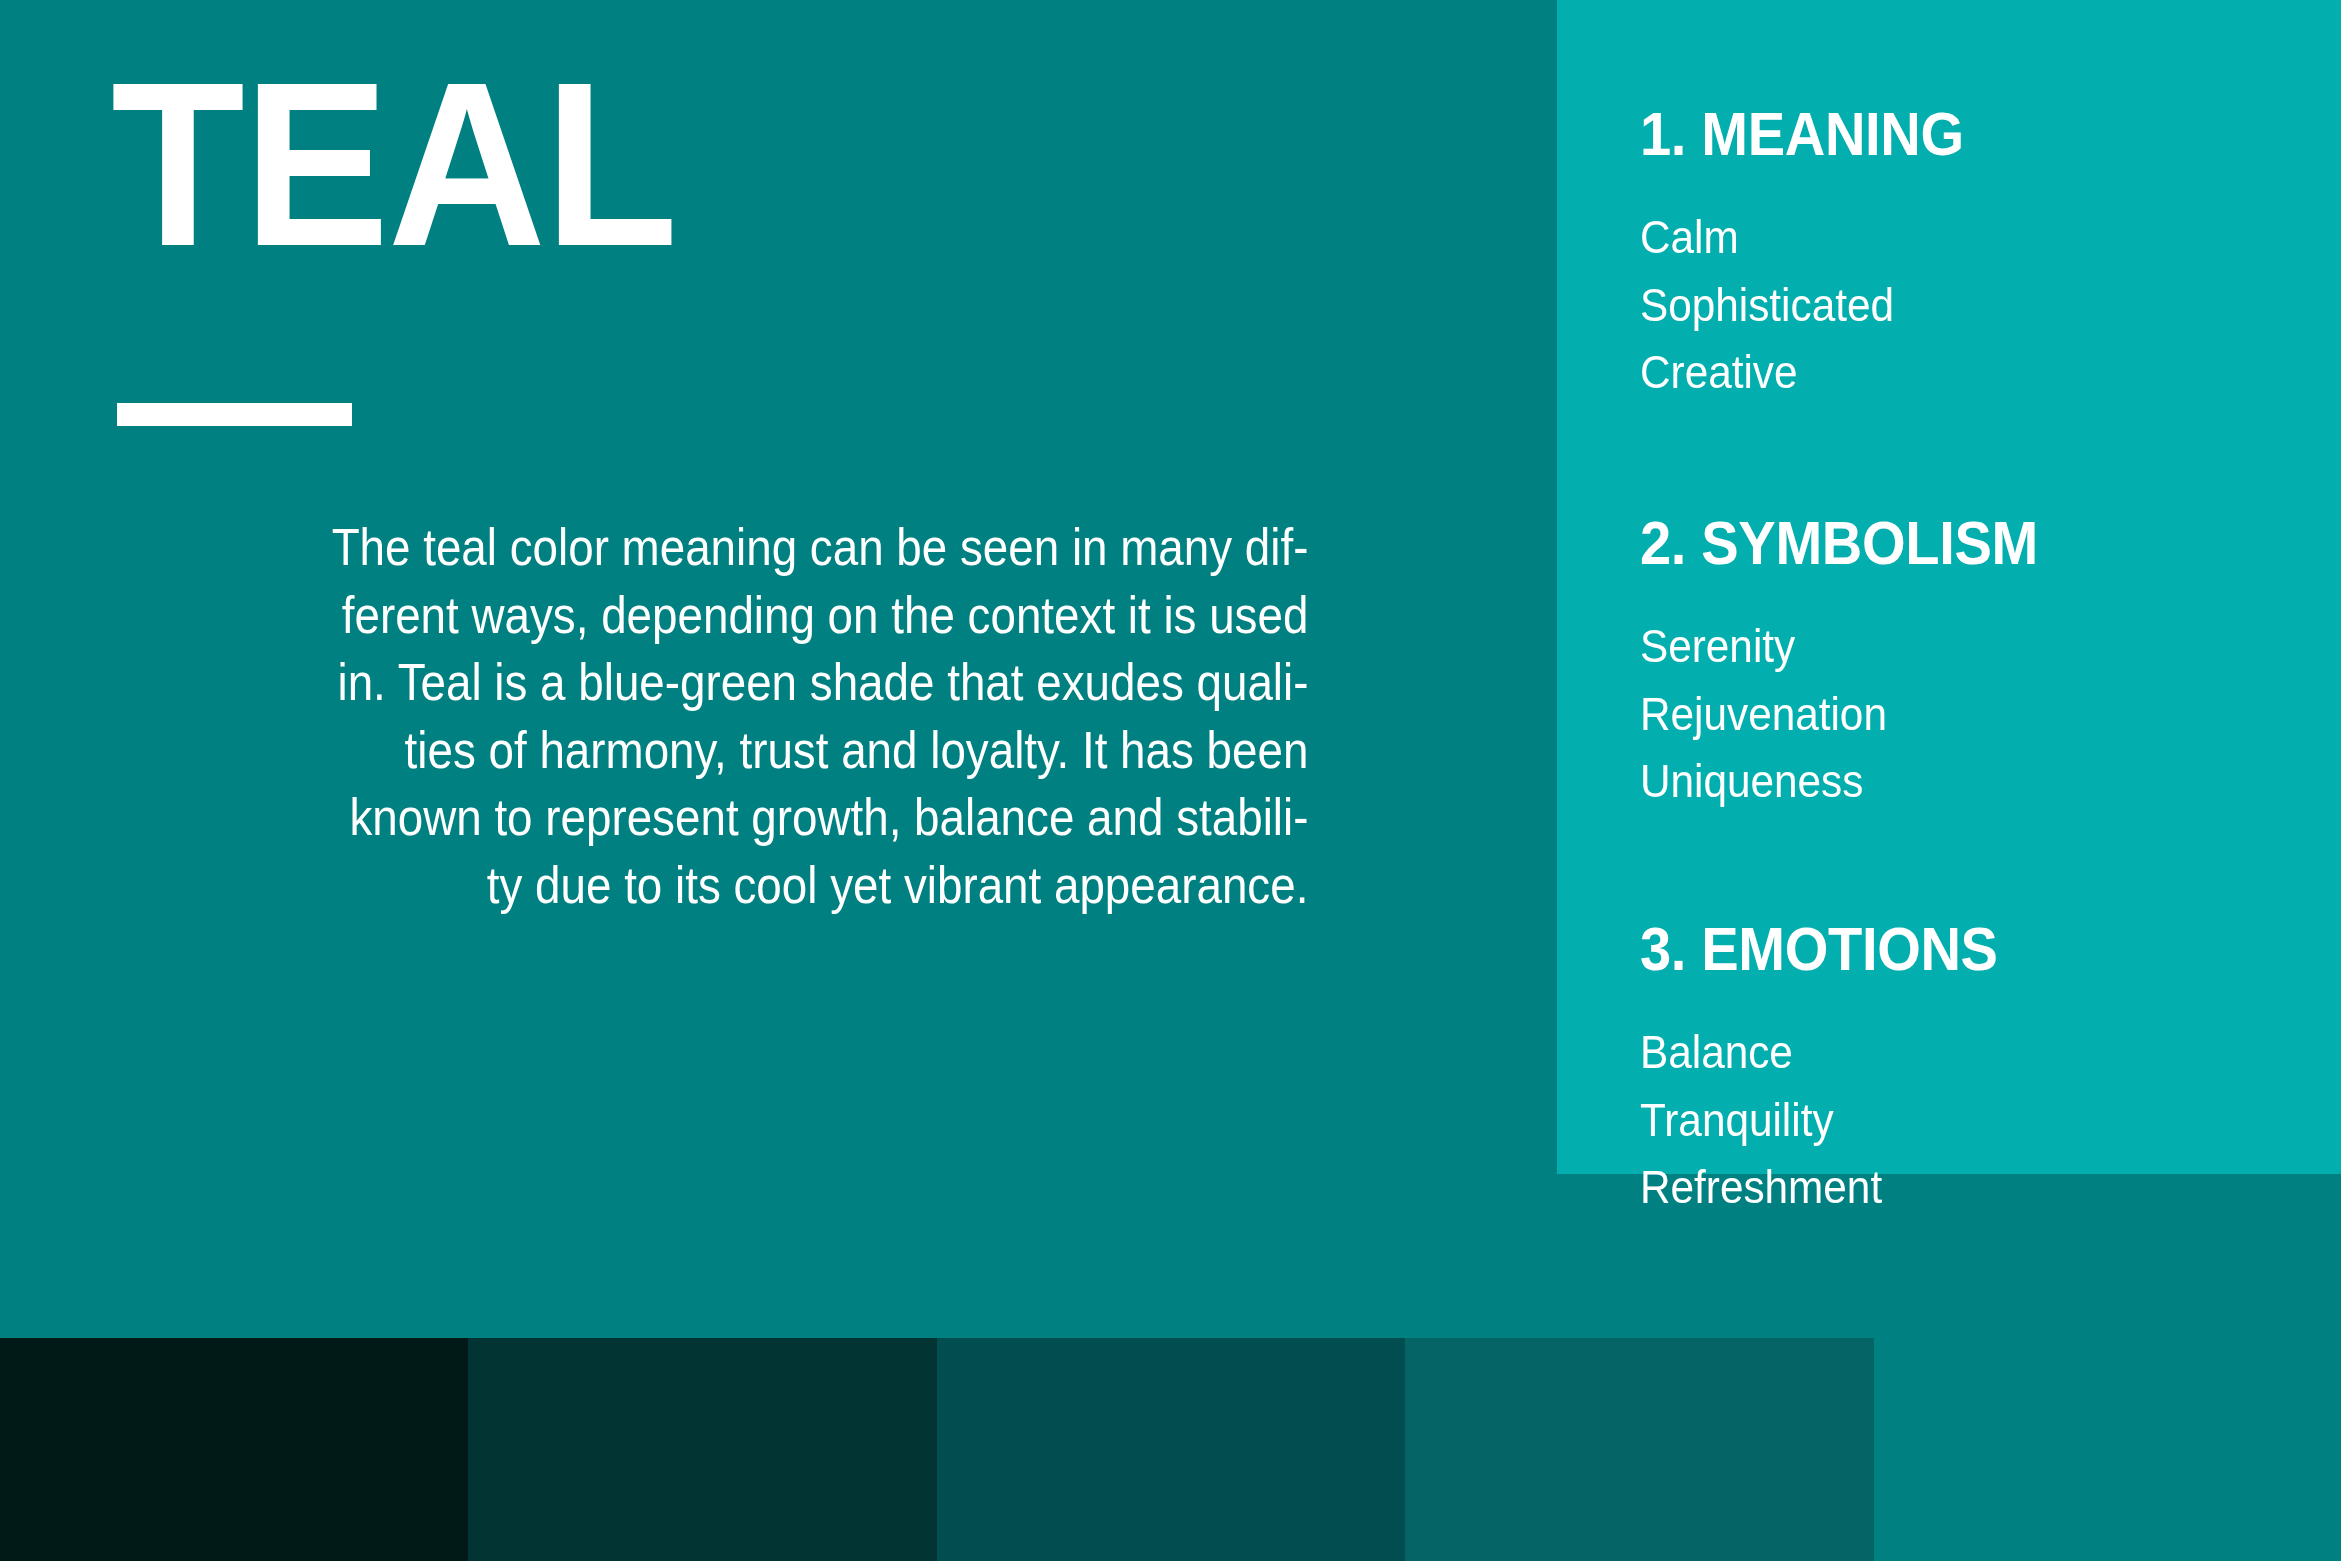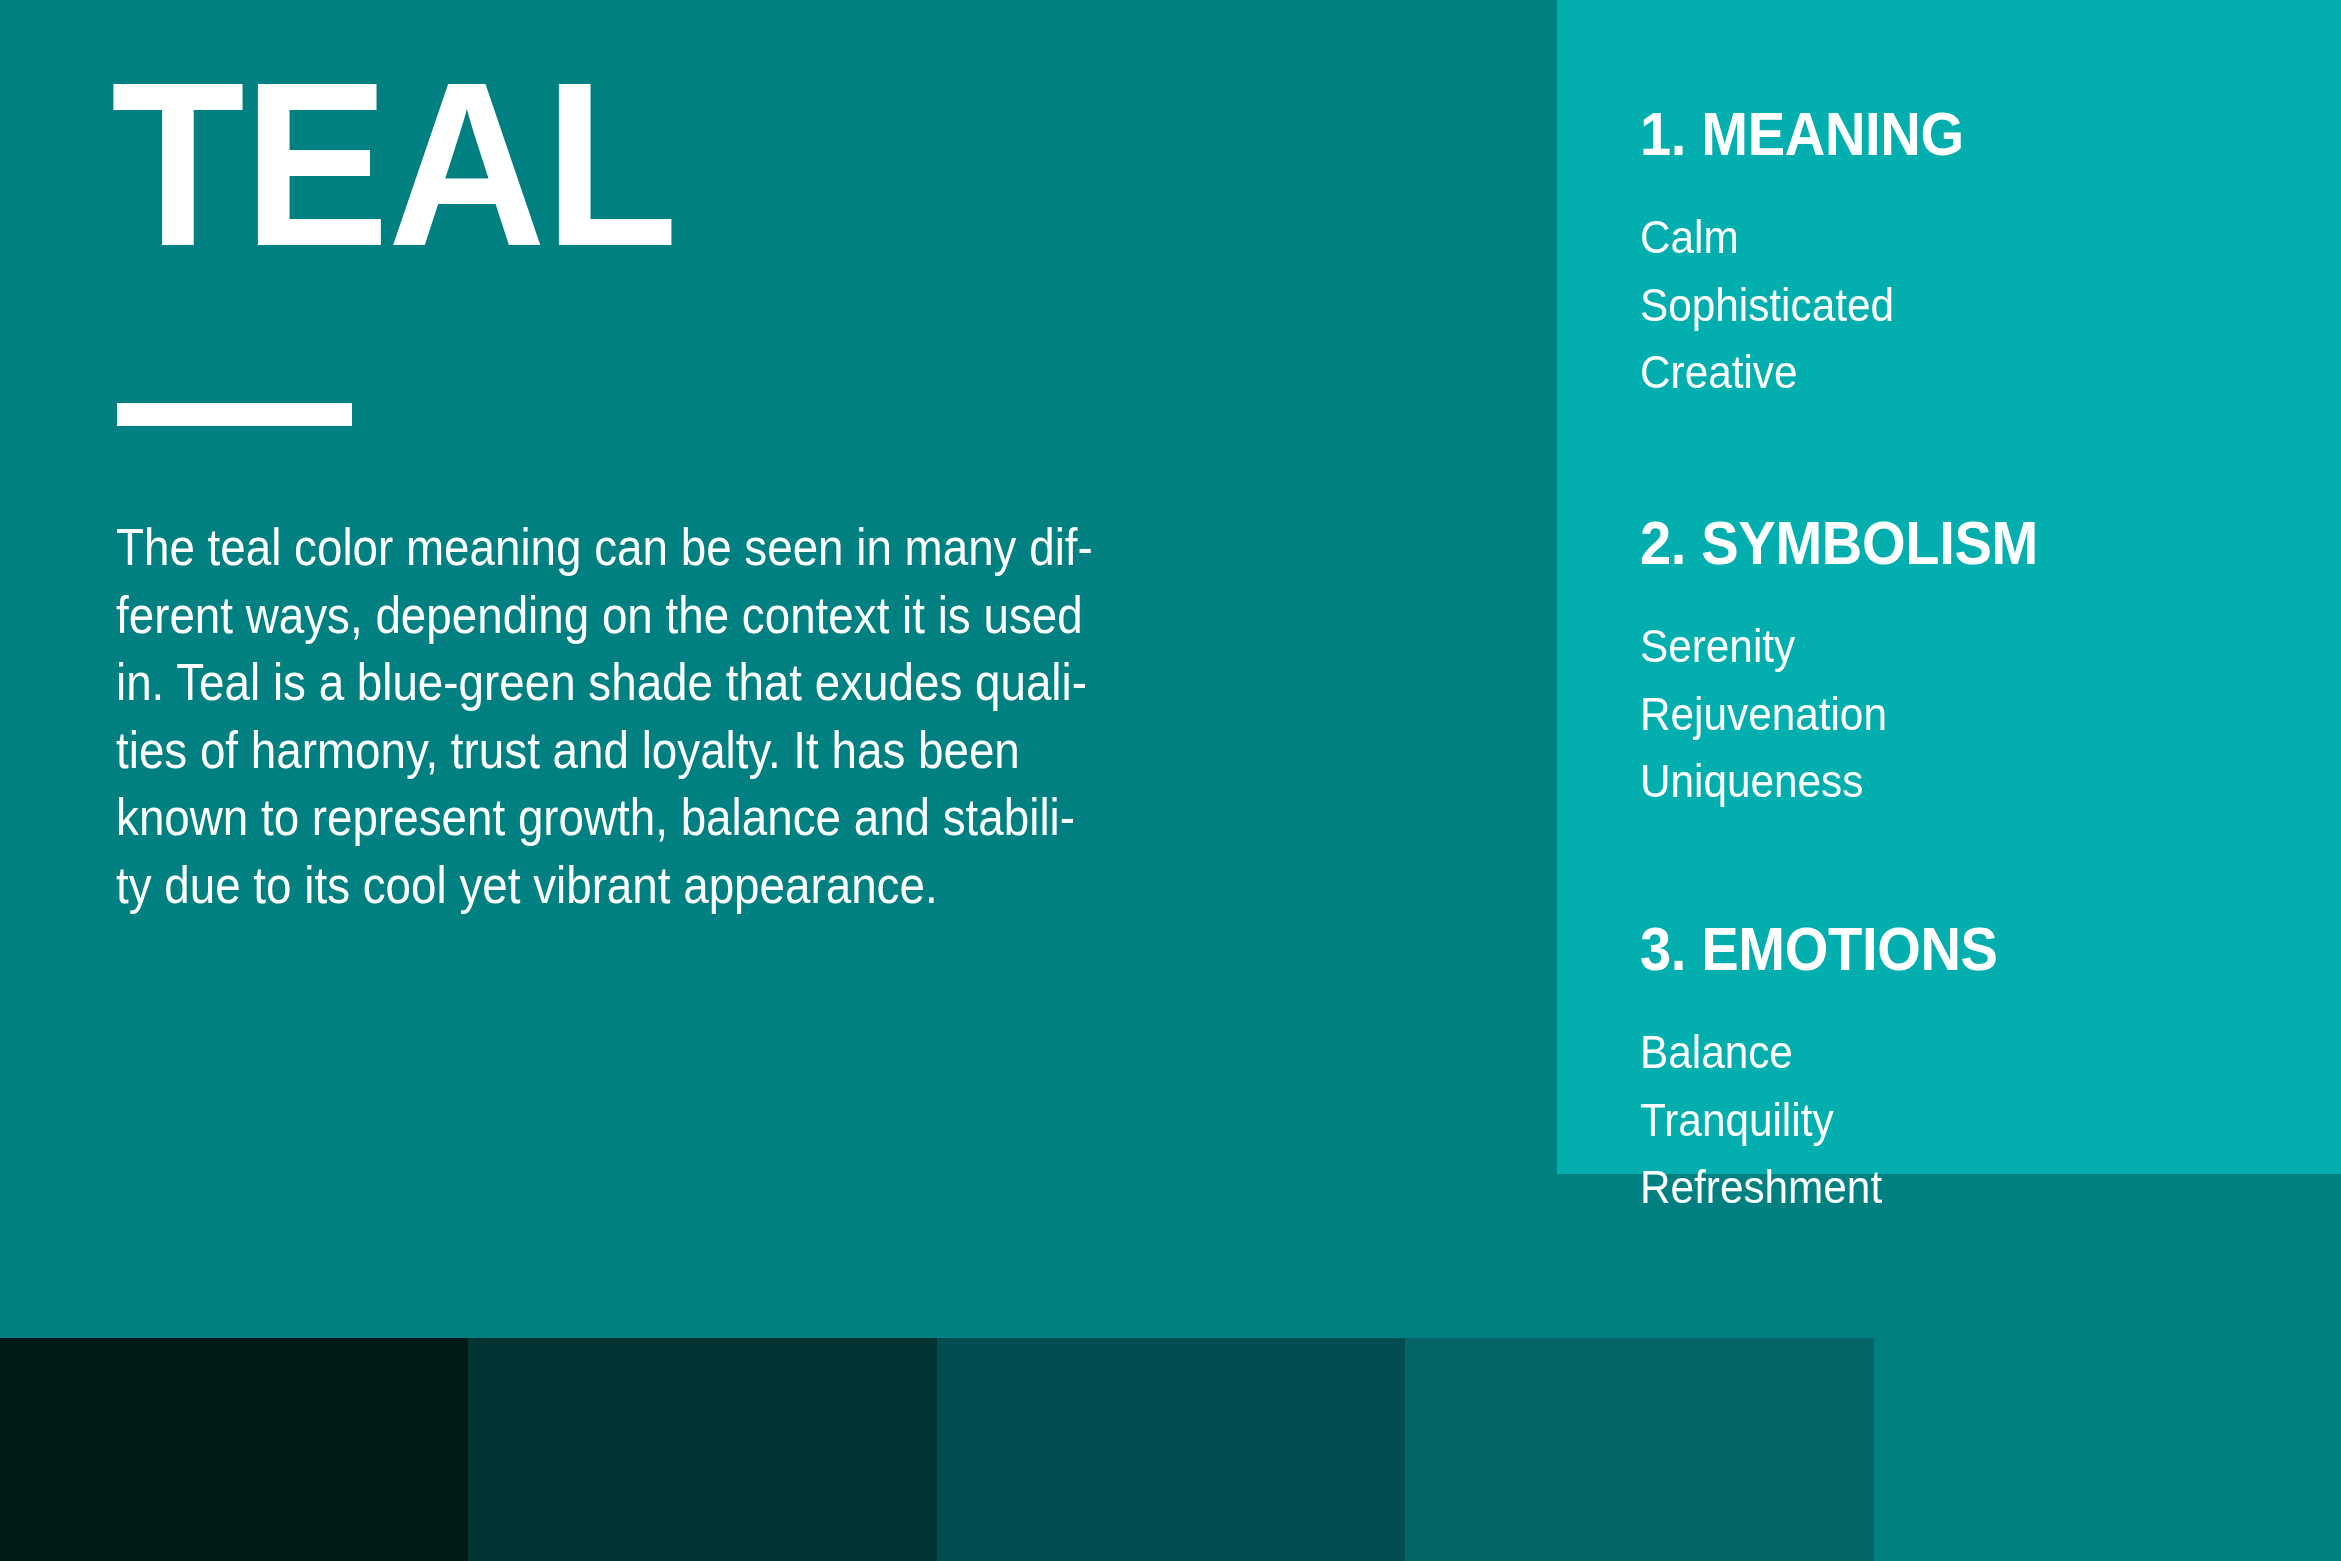--- a/index.html
+++ b/index.html
@@ -19,20 +19,21 @@
   }
 
   
   .left-panel {
     position: absolute;
     left: 0;
     top: 0;
     width: 1557px;
     height: 1338px;
     background: #008081;
+    text-align: right;
   }
 
   .page-title {
     position: absolute;
     left: 111px;
     top: 54px;
     font-size: 233px;
     line-height: 0.95;
     font-weight: 700;
     color: #ffffff;

